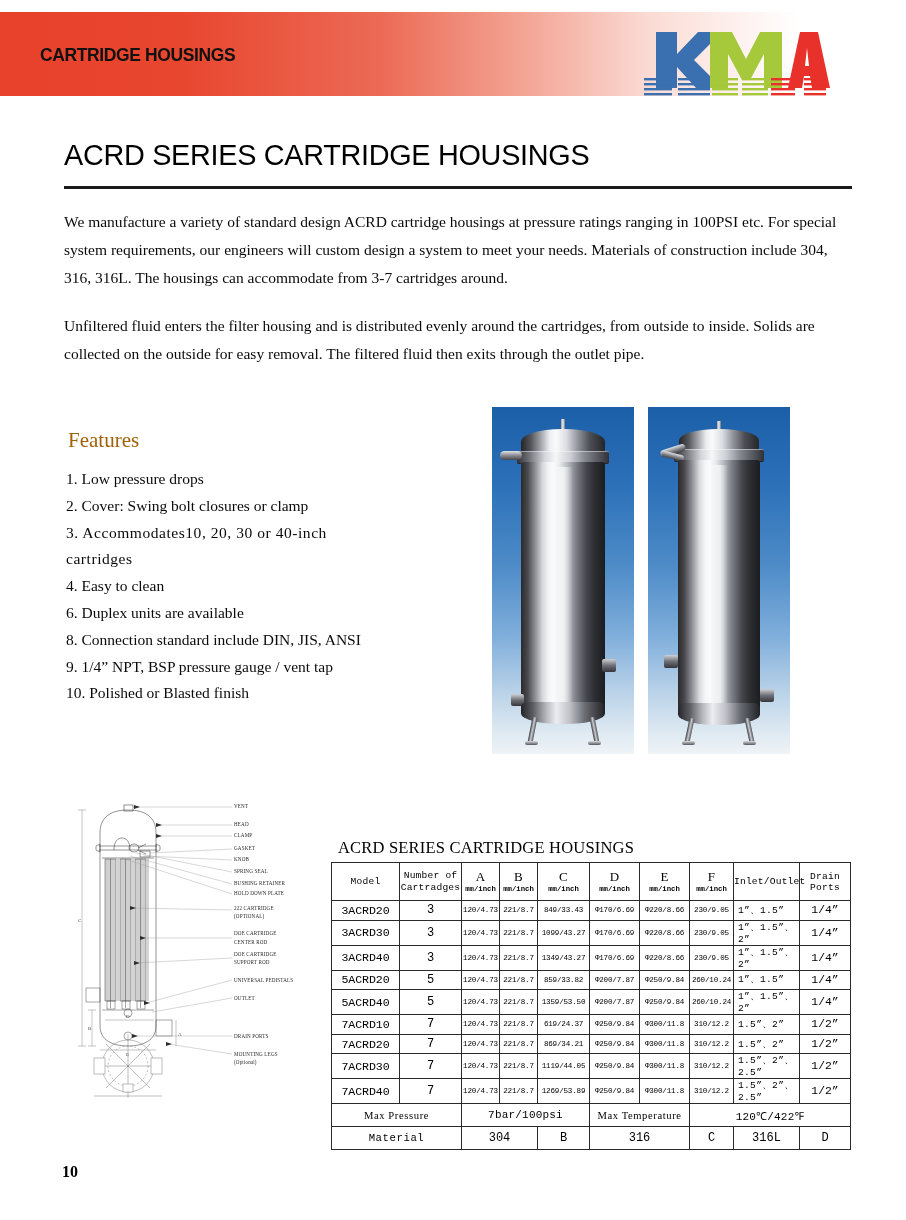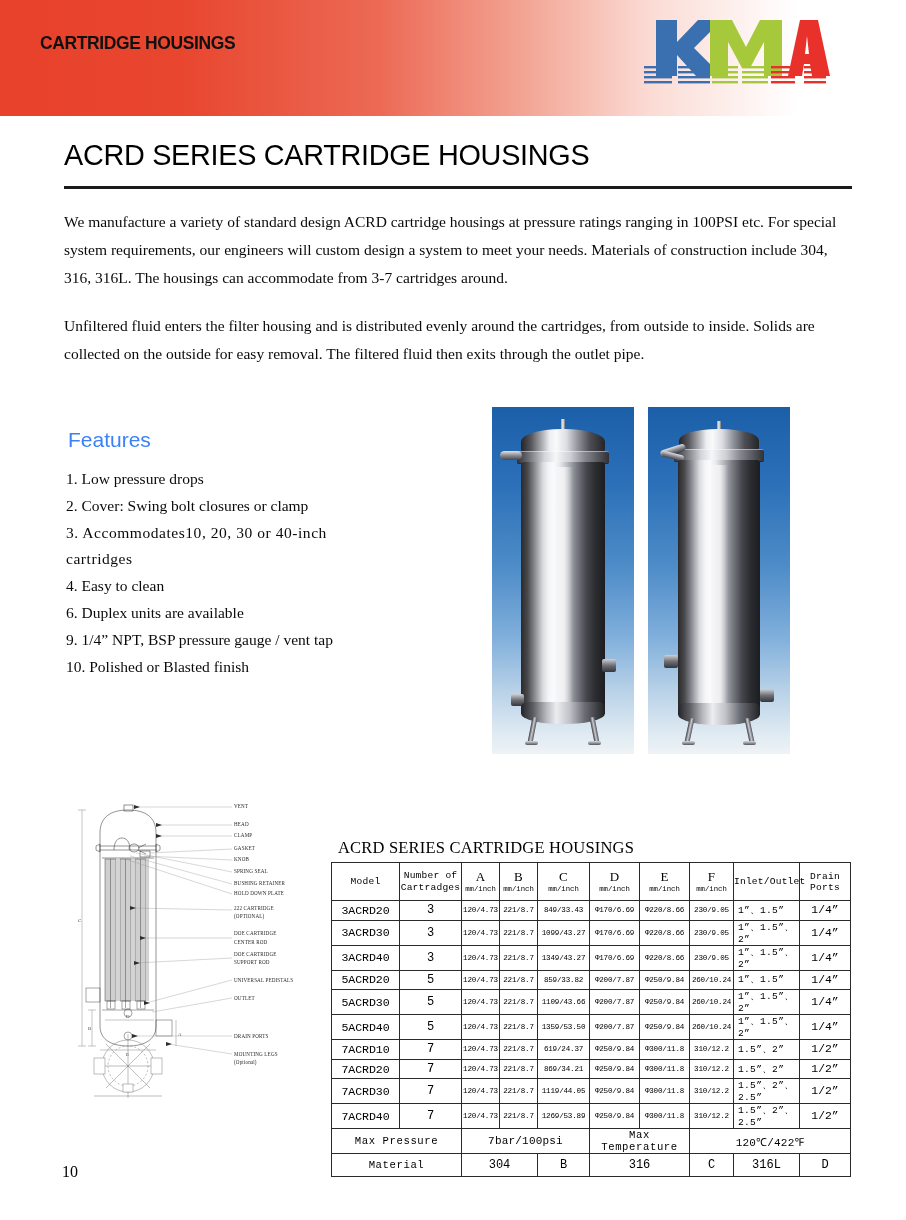--- a/index.html
+++ b/index.html
@@ -15,23 +15,23 @@
     position: relative;
     width: 906px;
     height: 1220px;
     background: #ffffff;
     overflow: hidden;
   }
 
   
   .header-bar {
     position: absolute;
-    left: 0; top: 0;
+    left: 0; top: 12px;
     width: 906px;
-    height: 116px;
+    height: 84px;
     background: linear-gradient(to right,
         #e8412c 0%, #e8462f 20%, #ec6a55 42%,
         #f3a595 58%, #fbdcd5 72%, #ffffff 88%, #ffffff 100%);
   }
   .header-title {
     position: absolute;
     left: 40px;
     top: 32px;
     font-family: "Liberation Sans", sans-serif;
     font-size: 19px;
@@ -89,23 +89,23 @@
     text-align: left;
   }
   #para1 { top: 208px; }
   #para2 { top: 312px; }
 
   
   .features-heading {
     position: absolute;
     left: 68px;
     top: 428px;
-    font-family: Liberation Sans, sans-serif;
+    font-family: Liberation Serif, serif;
     font-size: 21px;
-    color: #3b82f6;
+    color: #a16207;
   }
   .features-list {
     position: absolute;
     left: 66px;
     top: 466px;
     width: 420px;
     list-style: none;
     margin: 0;
     padding: 0;
   }
@@ -257,20 +257,21 @@
     display: block;
     font-family: "Liberation Serif", serif;
     font-size: 13px;
     line-height: 15px;
   }
   table.spec th.hd .dimunit {
     display: block;
     font-size: 7.3px;
     line-height: 10px;
     letter-spacing: 0px;
+    font-weight: bold;
   }
   table.spec th.hd .two-line { display: block; line-height: 11.5px; }
   table.spec td.cell {
     height: 18.6px;
     font-size: 9.9px;
   }
   table.spec td.model {
     font-size: 11.6px;
     letter-spacing: -0.1px;
   }
@@ -283,20 +284,21 @@
     font-size: 9.6px;
     text-align: left;
     padding-left: 4px;
     letter-spacing: 0.3px;
   }
   table.spec td.drain { font-size: 11.4px; }
   table.spec td.footer-cell {
     height: 22px;
     font-size: 10.6px;
     letter-spacing: 0.6px;
+    font-family: Liberation Serif, serif;
   }
   table.spec td.footer-val {
     height: 22px;
     font-size: 11px;
     letter-spacing: 0.2px;
   }
   table.spec td.mat-label {
     height: 22px;
     font-size: 10.6px;
     letter-spacing: 0.6px;
@@ -307,20 +309,21 @@
   }
 
   
   .page-number {
     position: absolute;
     left: 62px;
     top: 1163px;
     font-family: "Liberation Serif", serif;
     font-size: 16px;
     color: #000;
+    font-weight: bold;
   }
 </style>
 </head>
 <body>
 
 <div id="page">
 
   <div class="header-bar">
     <div class="header-title">CARTRIDGE HOUSINGS</div>
 
@@ -377,20 +380,21 @@
   <div class="para" id="para2">Unfiltered fluid enters the filter housing and is distributed evenly around the cartridges, from outside to inside. Solids are collected on the outside for easy removal. The filtered fluid then exits through the outlet pipe.</div>
 
   <div class="features-heading">Features</div>
   <ul class="features-list">
     <li>1. Low pressure drops</li>
     <li>2. Cover: Swing bolt closures or clamp</li>
     <li class="wide-track">3. Accommodates10, 20, 30 or 40-inch
     cartridges</li>
     <li>4. Easy to clean</li>
     <li>6. Duplex units are available</li>
+    <li>8. Connection standard include DIN, JIS, ANSI</li>
     <li>9. 1/4” NPT, BSP pressure gauge / vent tap</li>
     <li>10. Polished or Blasted finish</li>
   </ul>
 
   <div class="photo" id="photo1">
     <div class="vessel-vent" style="top:12px;height:11px;"></div>
     <div class="vessel-cap" style="top:22px;width:84px;height:26px;"></div>
     <div class="vessel-band" style="top:44px;width:92px;height:11px;"></div>
     <div class="vessel-knob" style="left:8px;top:44px;width:22px;height:9px;border-radius:5px;"></div>
     <div class="vessel-body" style="top:55px;width:84px;height:248px;"></div>
@@ -649,32 +653,20 @@
             <td class="cell dim">120/4.73</td>
             <td class="cell dim">221/8.7</td>
             <td class="cell dim">859/33.82</td>
             <td class="cell dim">Φ200/7.87</td>
             <td class="cell dim">Φ250/9.84</td>
             <td class="cell dim">260/10.24</td>
             <td class="cell io">1”、1.5”</td>
             <td class="cell drain">1/4”</td>
           </tr>
           <tr>
-            <td class="cell model">5ACRD30</td>
-            <td class="cell num">5</td>
-            <td class="cell dim">120/4.73</td>
-            <td class="cell dim">221/8.7</td>
-            <td class="cell dim">1109/43.66</td>
-            <td class="cell dim">Φ200/7.87</td>
-            <td class="cell dim">Φ250/9.84</td>
-            <td class="cell dim">260/10.24</td>
-            <td class="cell io">1”、1.5”、2”</td>
-            <td class="cell drain">1/4”</td>
-          </tr>
-          <tr>
             <td class="cell model">5ACRD40</td>
             <td class="cell num">5</td>
             <td class="cell dim">120/4.73</td>
             <td class="cell dim">221/8.7</td>
             <td class="cell dim">1359/53.50</td>
             <td class="cell dim">Φ200/7.87</td>
             <td class="cell dim">Φ250/9.84</td>
             <td class="cell dim">260/10.24</td>
             <td class="cell io">1”、1.5”、2”</td>
             <td class="cell drain">1/4”</td>

